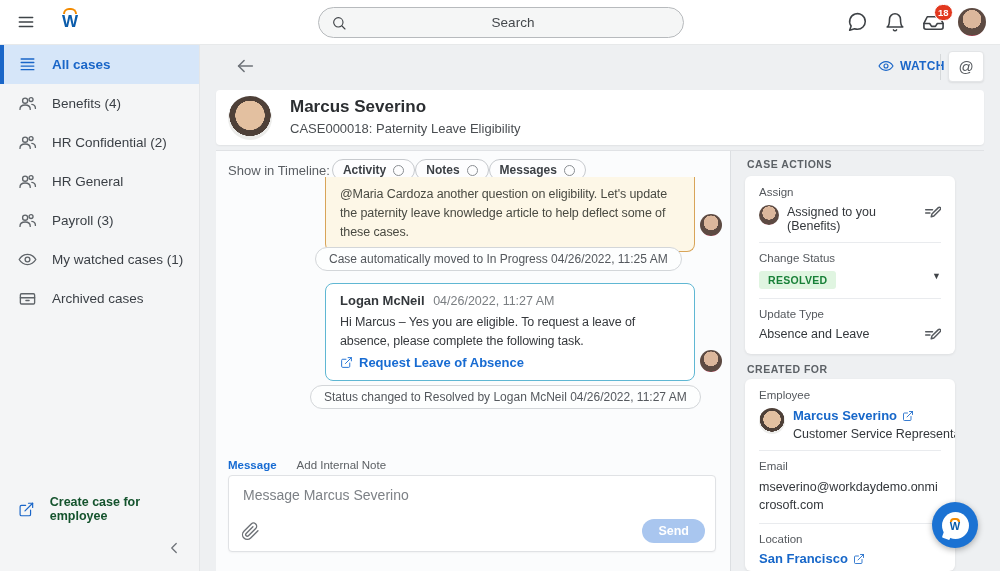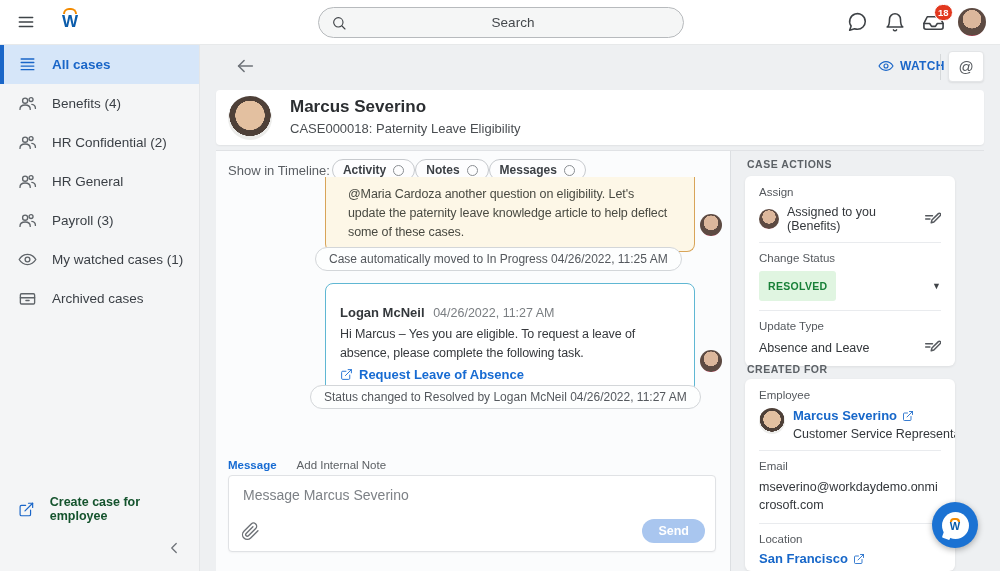--- a/index.html
+++ b/index.html
@@ -55,28 +55,28 @@
   .tl-col{position:absolute;left:16px;top:106px;width:514px;height:420px;background:#fbfcfd;}
   .v-div{position:absolute;left:530px;top:106px;width:1px;height:420px;background:#dcdfe2;}
 
   
   .filter-row{position:absolute;left:12px;top:8px;display:flex;align-items:center;gap:0;}
   .filter-row .flabel{font-size:13px;color:#5a5e63;margin-right:2px;}
   .pill-toggle{display:inline-flex;align-items:center;gap:7px;padding:3px 10px;border:1px solid #c7cace;border-radius:14px;background:#fdfdfe;cursor:pointer;}
   .pill-toggle .plbl{font-size:12px;font-weight:bold;color:#3c4045;}
   .radio{width:11px;height:11px;border:1.5px solid #8a8e92;border-radius:50%;}
 
-  .mention-box{position:absolute;left:109px;top:26px;width:370px;background:#fdf7e7;border:1px solid #d8a458;border-top:none;border-radius:0 0 8px 8px;padding:8px 22px 10px;font-size:12.5px;line-height:1.5;color:#494a42;letter-spacing:-.1px;}
+  .mention-box{position:absolute;left:109px;top:26px;width:370px;background:#fdf7e7;border:1px solid #d8a458;border-top:none;border-radius:0 0 8px 8px;padding:8px 14px 10px;font-size:12.5px;line-height:1.5;color:#494a42;letter-spacing:-.1px;}
   .msg-avatar{position:absolute;width:22px;height:22px;border-radius:50%;}
   .av-a{left:484px;top:63px;} .av-b{left:484px;top:199px;}
 
   .event-pill{position:absolute;display:inline-block;padding:4px 13px;border:1px solid #d3d6d9;border-radius:14px;background:#fdfefe;font-size:12px;color:#54585d;white-space:nowrap;}
   .ev1{left:99px;top:96px;} .ev2{left:94px;top:234px;}
 
-  .msg-box{position:absolute;left:109px;top:132px;width:370px;background:#fff;border:1.5px solid #5fb7d3;border-radius:8px;padding:21px 14px 10px;}
+  .msg-box{position:absolute;left:109px;top:132px;width:370px;background:#fff;border:1.5px solid #5fb7d3;border-radius:8px;padding:9px 14px 10px;}
   .msg-head{font-size:13px;}
   .msg-head .author{font-weight:bold;color:#33373b;}
   .msg-head .time{color:#7a7e82;margin-left:5px;font-size:12.5px;}
   .msg-body{margin-top:5px;font-size:12.5px;line-height:1.5;color:#36393d;letter-spacing:-.1px;}
   .msg-link{margin-top:4px;display:flex;align-items:center;gap:6px;color:#176bd2;cursor:pointer;}
   .msg-link svg{width:13px;height:13px;}
   .msg-link .llbl{font-size:13px;font-weight:bold;}
 
   .comp-tabs{position:absolute;left:12px;top:304px;display:flex;align-items:flex-start;gap:20px;}
   .tab{cursor:pointer;}
@@ -91,26 +91,26 @@
   .comp-foot{position:absolute;left:0;bottom:8px;width:100%;display:flex;align-items:center;justify-content:space-between;padding:0 10px 0 12px;}
   .clip{width:19px;height:19px;color:#6d7176;cursor:pointer;}
   .send-btn{border:none;background:#a9c6ef;color:#fff;font-size:12.5px;font-weight:bold;padding:5px 16px;border-radius:13px;cursor:pointer;}
 
   
   .panel-title{position:absolute;font-size:10.5px;font-weight:bold;letter-spacing:.5px;color:#5c6166;}
   .pt1{left:547px;top:113px;} .pt2{left:547px;top:318px;}
   .panel-card{position:absolute;left:545px;width:210px;background:#fff;border-radius:6px;box-shadow:0 1px 3px rgba(0,0,0,.08);padding:10px 14px;}
   .pc1{top:131px;} .pc2{top:334px;height:192px;overflow:hidden;}
   .fld-label{font-size:11.5px;color:#55595e;}
-  .fld-row{display:flex;align-items:center;gap:8px;margin-top:7px;}
+  .fld-row{display:flex;align-items:flex-start;gap:8px;margin-top:7px;}
   .fld-row .grow{flex:1;font-size:12.5px;color:#33373b;}
   .mini-av{width:20px;height:20px;border-radius:50%;flex:none;}
   .edit-ico{width:17px;height:17px;color:#55595e;flex:none;cursor:pointer;}
   .hr{border:none;border-top:1px solid #e9ebee;margin:9px 0;}
-  .status-badge{display:inline-block;background:#e0f5e1;color:#188038;font-size:10.5px;font-weight:bold;letter-spacing:.3px;padding:9px 9px;border-radius:3px;}
+  .status-badge{display:inline-block;background:#e0f5e1;color:#188038;font-size:10.5px;font-weight:bold;letter-spacing:.3px;padding:3px 9px;border-radius:3px;}
   .caret{font-size:9px;color:#3f4347;}
   .emp-row{display:flex;align-items:flex-start;gap:8px;margin-top:7px;}
   .emp-av{width:26px;height:26px;border-radius:50%;flex:none;}
   .link-row{display:flex;align-items:center;gap:5px;color:#1767c9;cursor:pointer;}
   .link-row .lnk{font-size:13px;font-weight:bold;white-space:nowrap;}
   .link-row svg{width:12px;height:12px;flex:none;}
   .emp-title{font-size:12.5px;color:#33373b;margin-top:4px;white-space:nowrap;}
   .email-val{font-size:12.5px;color:#33373b;margin-top:6px;line-height:1.45;word-break:break-all;}
 
   .chat-fab{position:absolute;left:732px;top:457px;width:46px;height:46px;border-radius:50%;background:#1b72d3;box-shadow:0 2px 6px rgba(0,0,0,.3);display:flex;align-items:center;justify-content:center;cursor:pointer;z-index:40;}

